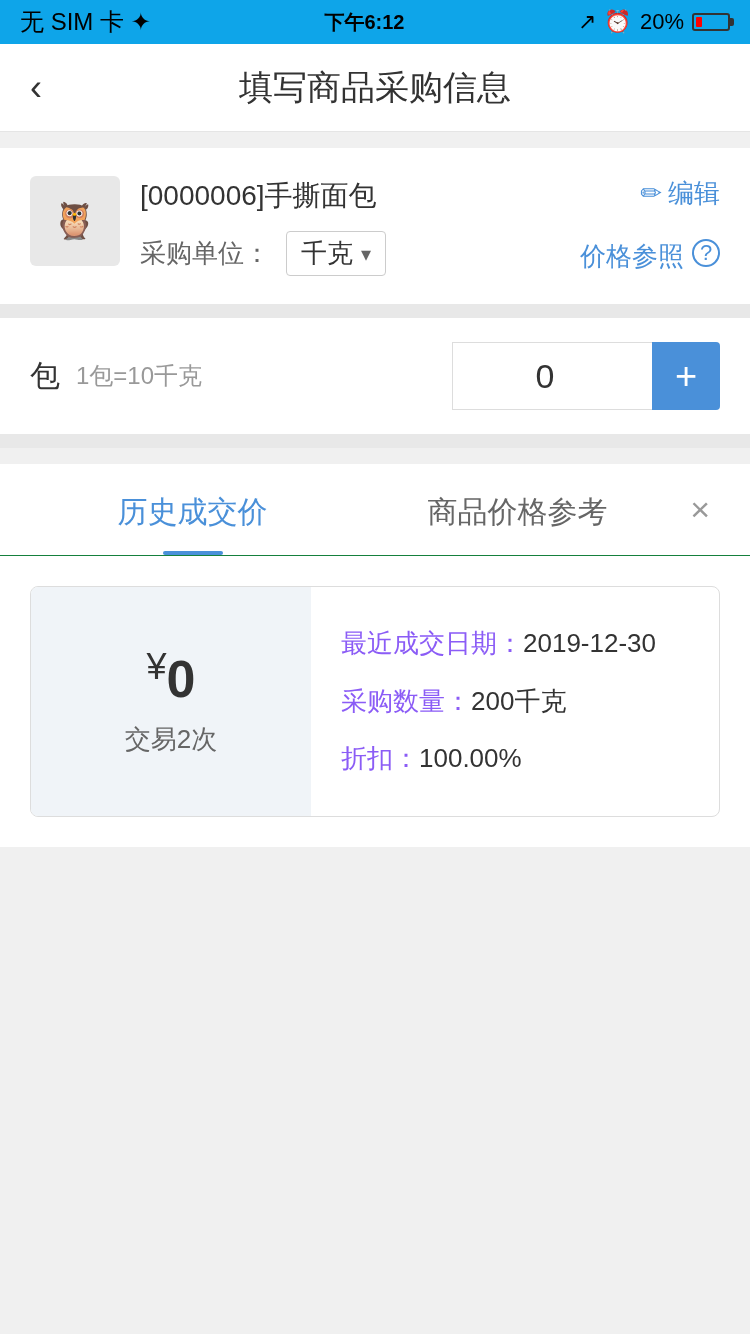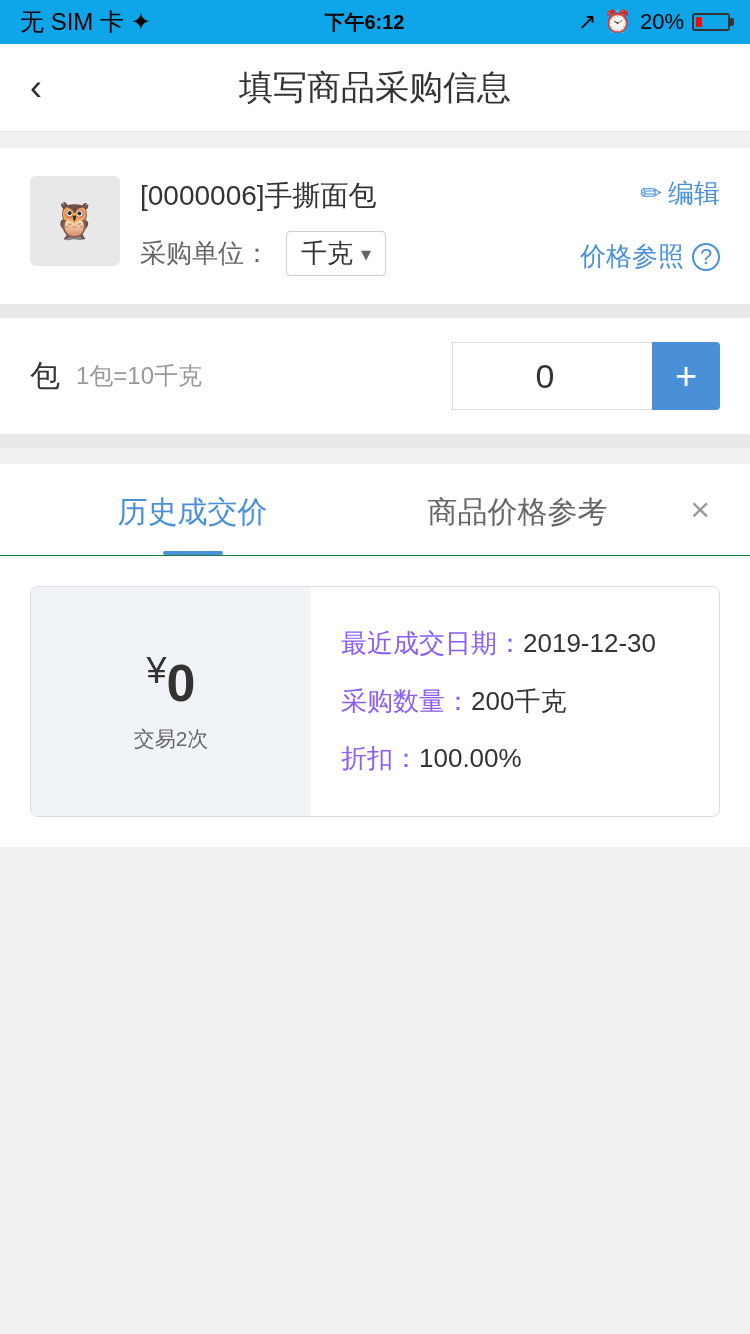--- a/index.html
+++ b/index.html
@@ -161,21 +161,20 @@
     .edit-btn {
       font-size: 26px;
       color: #4a90d9;
       display: flex;
       align-items: center;
       gap: 6px;
       flex-shrink: 0;
     }
     .price-ref {
       display: flex;
-      align-items: center;
       gap: 8px;
       color: #4a90d9;
       font-size: 26px;
       margin-top: 4px;
     }
 
     
     .divider-gray {
       height: 14px;
       background: #e8e8e8;
@@ -302,21 +301,21 @@
       font-size: 52px;
       font-weight: 600;
       color: #333;
     }
     .transaction-price .yuan {
       font-size: 36px;
       vertical-align: super;
       font-weight: 400;
     }
     .transaction-times {
-      font-size: 21px;
+      font-size: 26px;
       color: #666;
       margin-top: 12px;
     }
     .transaction-right {
       flex: 1;
       padding: 36px 30px;
       display: flex;
       flex-direction: column;
       justify-content: center;
       gap: 16px;

